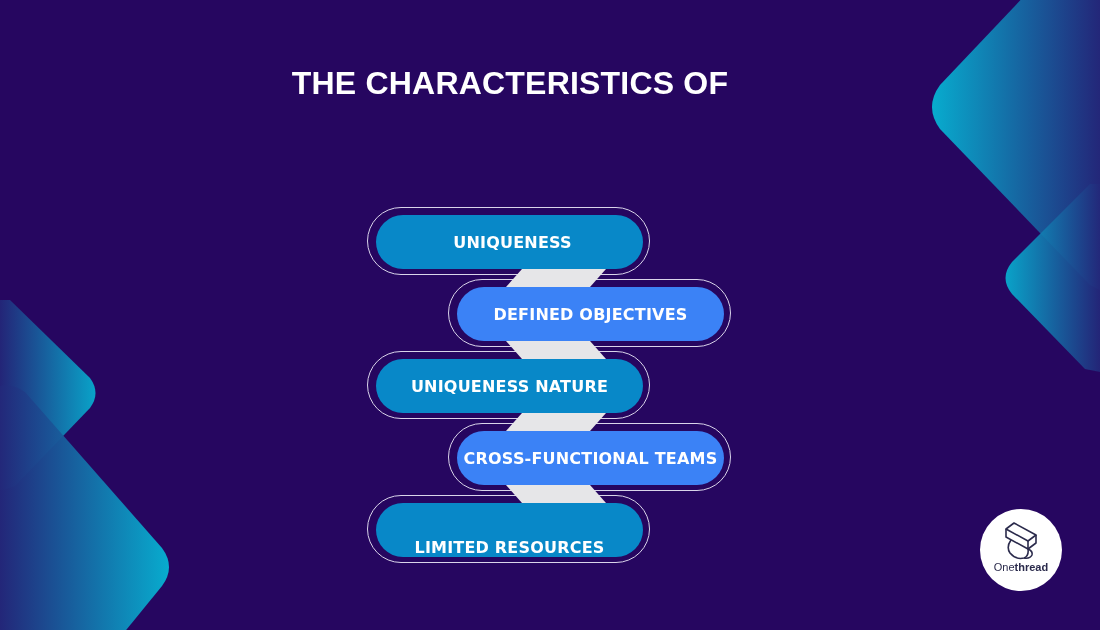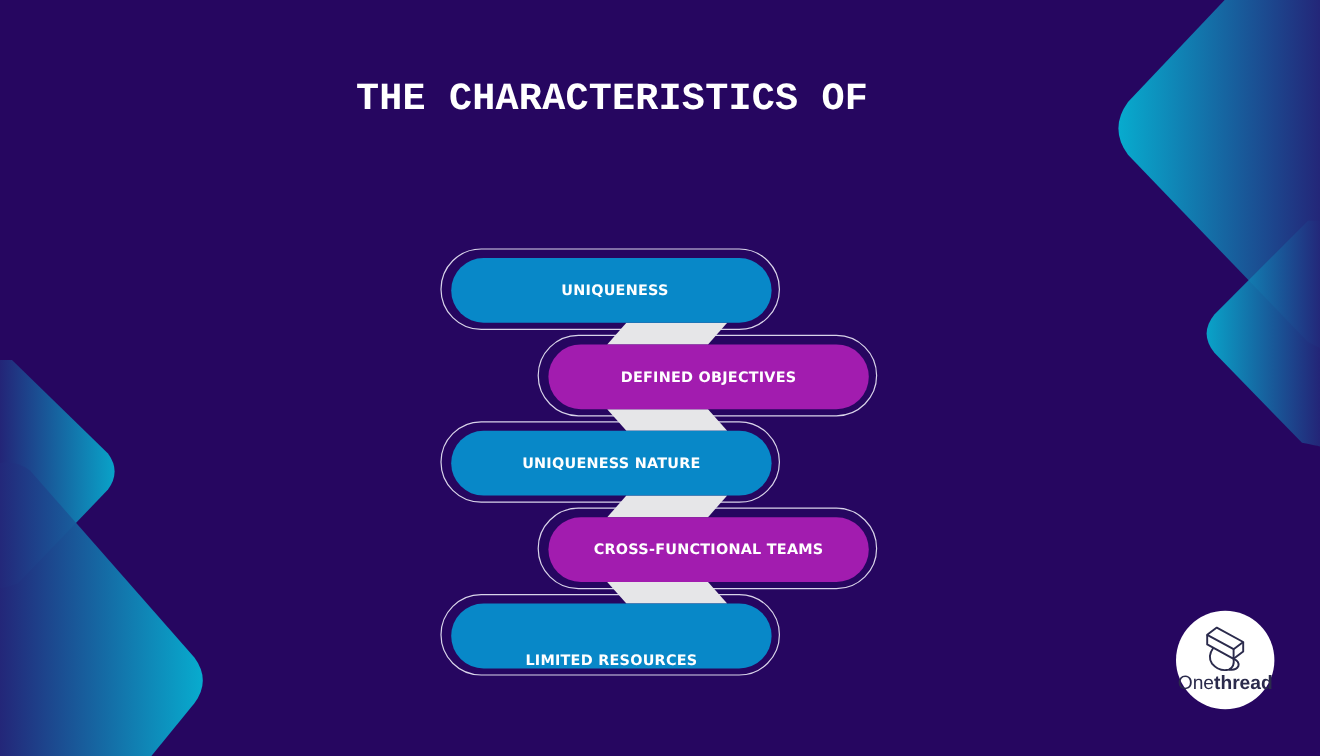--- a/index.html
+++ b/index.html
@@ -6,48 +6,48 @@
   body {
     width: 1100px; height: 630px; overflow: hidden;
     background: #260660;
     position: relative;
     font-family: "DejaVu Sans", sans-serif;
   }
   .deco { position: absolute; left: 0; top: 0; width: 1100px; height: 630px; }
   .title {
     position: absolute; left: 0; top: 62px; width: 1020px;
     text-align: center; color: #ffffff;
-    font-family: Liberation Mono, monospace;
+    font-family: Liberation Sans, sans-serif;
     font-weight: bold; font-size: 32px; line-height: 42px;
     letter-spacing: 0.2px;
   }
   .title span { display: block; }
   .ring {
     position: absolute; height: 68px; width: 283px;
     border: 1.6px solid #d9d4ea; border-radius: 36px;
     background: #260660; box-sizing: border-box;
   }
   .pill {
     position: absolute; height: 54px; width: 267px;
     border-radius: 27px; color: #fff;
     display: flex; align-items: center; justify-content: center;
     font-family: "DejaVu Sans", sans-serif; font-weight: bold;
-    font-size: 12px; letter-spacing: 0.2px;
+    font-size: 16px; letter-spacing: 0.2px;
   }
   .pill.light { background: #0888c8; }
-  .pill.dark { background: #a21caf; }
+  .pill.dark { background: #3b82f6; }
   .conn { position: absolute; left: 0; top: 0; width: 1100px; height: 630px; pointer-events: none; }
   .logo {
     position: absolute; left: 980px; top: 509px; width: 82px; height: 82px;
     border-radius: 50%; background: #ffffff;
   }
   .logo svg { position: absolute; left: 22px; top: 12px; }
   .logo-text {
     position: absolute; left: 0; top: 52px; width: 82px; text-align: center;
-    font-family: "Liberation Sans", sans-serif; font-size: 16px; color: #2b2b4c;
+    font-family: "Liberation Sans", sans-serif; font-size: 11px; color: #2b2b4c;
   }
   .logo-text b { font-weight: bold; }
 </style>
 </head>
 <body>
 
 <svg class="deco" viewBox="0 0 1100 630">
   <defs>
     <linearGradient id="gR" x1="0" y1="0" x2="1" y2="0">
       <stop offset="0" stop-color="#06b4d4"></stop>

